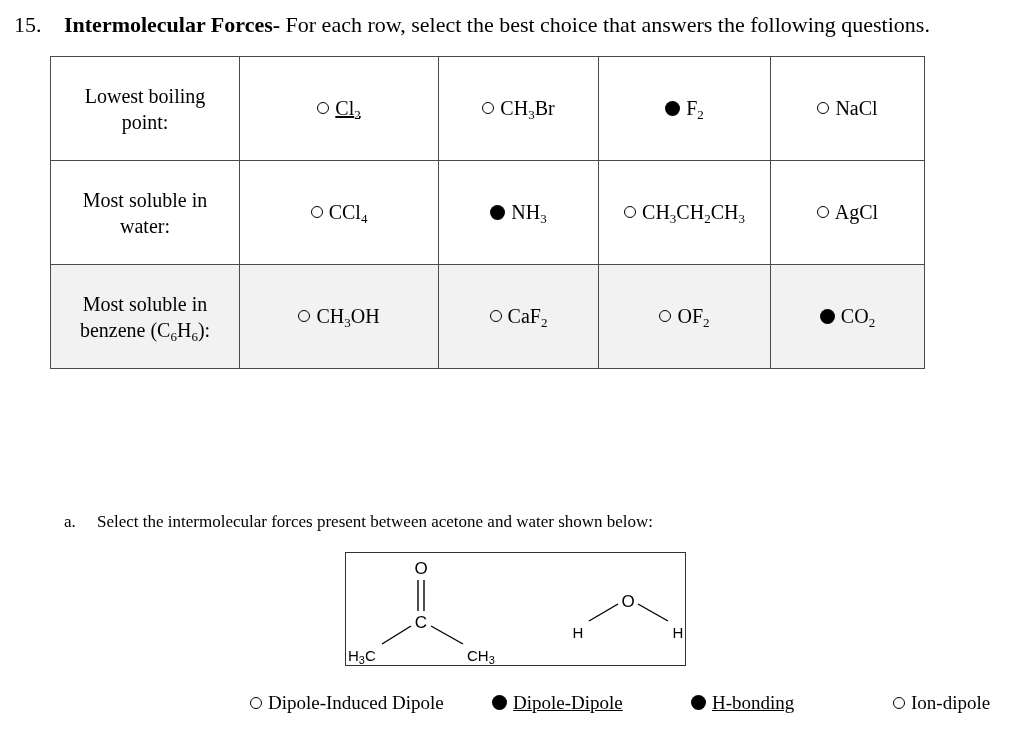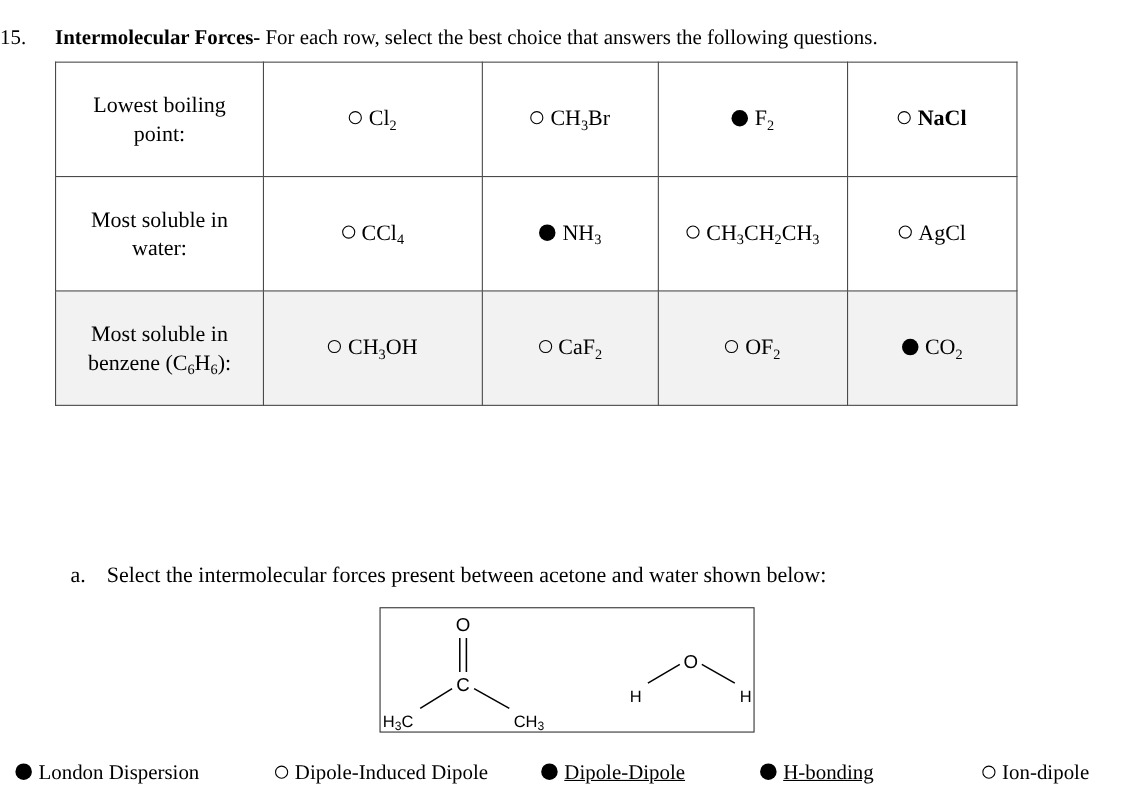--- a/index.html
+++ b/index.html
@@ -1,31 +1,31 @@
 <!DOCTYPE html>
 <html><head>
 <meta charset="utf-8">
 <style>
   html, body { margin:0; padding:0; background:#ffffff; }
   body { width:1024px; height:737px; position:relative; overflow:hidden;
          font-family:"Liberation Serif","DejaVu Serif",serif; color:#000; }
-  .qline { position:absolute; left:0; top:12px; font-size:19px; white-space:nowrap;margin-top:12px; }
+  .qline { position:absolute; left:14px; top:12px; font-size:22px; white-space:nowrap; }
   .qnum { display:inline-block; width:50px; }
   .qbold { font-weight:bold; }
   table.grid { position:absolute; left:50px; top:56px; border-collapse:collapse; }
   table.grid td { border:1.5px solid #4a4a4a; text-align:center; vertical-align:middle;
                   font-size:20px; padding:0; height:103px; }
   table.grid tr.shade td { background:#f2f2f2; }
   td.rowlabel { width:188px; line-height:26px; }
-  td.c1 { width:198px; } td.c2 { width:159px; } td.c3 { width:171px; } td.c4 { width:153px;font-weight:bold; }
+  td.c1 { width:198px;text-decoration:underline; } td.c2 { width:159px; } td.c3 { width:171px; } td.c4 { width:153px; }
   .radio { display:inline-block; width:12px; height:12px; border:1.6px solid #000; border-radius:50%;
            vertical-align:middle; margin-right:6px; position:relative; top:-2px; box-sizing:border-box; }
   .radio.filled { background:#000; width:15px; height:15px; border-width:0; }
   sub { font-size:13px; vertical-align:-4px; line-height:0; }
-  .subq { position:absolute; left:64px; top:512px; font-size:20px; white-space:nowrap; }
+  .subq { position:absolute; left:64px; top:512px; font-size:17px; white-space:nowrap; }
   .subq .letter { display:inline-block; width:33px; }
   .molbox { position:absolute; left:345px; top:552px; width:341px; height:114px;
             border:1.5px solid #333; box-sizing:border-box; }
   .forces { position:absolute; top:692px; left:0; width:1024px; height:26px; font-size:19px; }
   .force { position:absolute; top:0; white-space:nowrap; }
 </style>
 </head>
 <body>
 
 <div class="qline">
@@ -89,23 +89,20 @@
 
     <text x="282" y="54" font-size="17" text-anchor="middle">O</text>
     <line x1="272" y1="51" x2="243" y2="68" stroke="#000" stroke-width="1.4"></line>
     <line x1="292" y1="51" x2="322" y2="68" stroke="#000" stroke-width="1.4"></line>
     <text x="232" y="85" font-size="15" text-anchor="middle">H</text>
     <text x="332" y="85" font-size="15" text-anchor="middle">H</text>
   </svg>
 </div>
 
 <div class="forces">
-  <div class="force" style="left:14px;">
-    <span class="radio filled"></span><span>London Dispersion</span>
-  </div>
   <div class="force" style="left:250px;">
     <span class="radio"></span><span>Dipole-Induced Dipole</span>
   </div>
   <div class="force" style="left:492px;text-decoration:underline;">
     <span class="radio filled"></span><span>Dipole-Dipole</span>
   </div>
   <div class="force" style="left:691px;text-decoration:underline;">
     <span class="radio filled"></span><span>H-bonding</span>
   </div>
   <div class="force" style="left:893px;">

